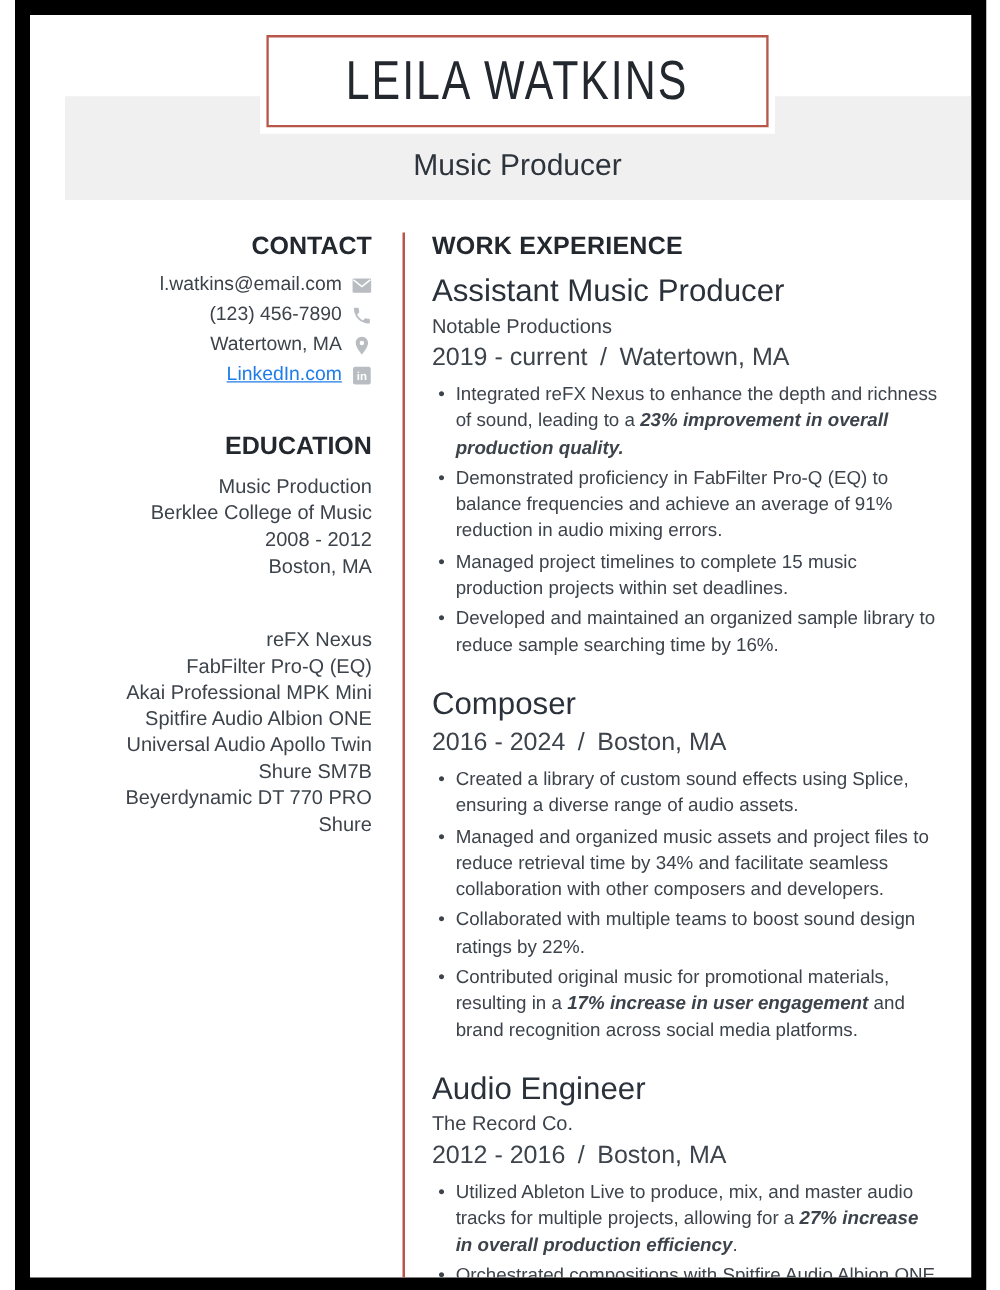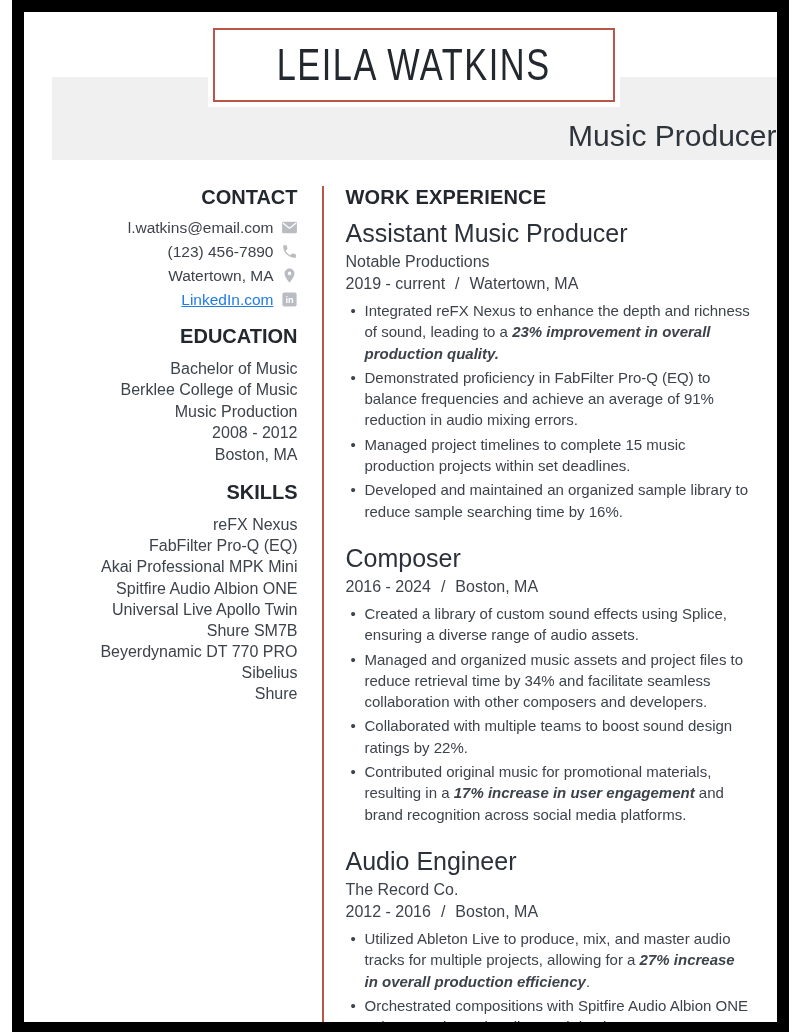--- a/index.html
+++ b/index.html
@@ -24,44 +24,44 @@
   .name-box{
     position:absolute;top:16px;left:50%;transform:translateX(-50%);
     width:402px;height:74px;background:#fff;border:2px solid var(--accent);
     outline:5px solid #fff;z-index:2;display:flex;align-items:center;justify-content:center;
   }
   .name{
     font-size:44px;font-weight:400;color:var(--heading);letter-spacing:2px;
     white-space:nowrap;transform:scaleX(0.78);
   }
   .subtitle{
-    position:absolute;top:107px;left:0;right:0;z-index:2;text-align:right;
-    font-size:30px;color:#2e343c;
+    position:absolute;top:107px;left:0;right:0;z-index:2;text-align:center;
+    font-size:24px;color:#2e343c;
   }
   
   .columns{display:flex;margin-top:26px;align-items:stretch;}
   .sidebar{width:270px;flex-shrink:0;padding-right:24px;text-align:right;}
   .divider{width:2px;flex-shrink:0;background:var(--accent);}
   .main{flex:1;padding:0 26px 18px 22px;}
   
   .side-heading{font-size:20px;font-weight:bold;color:var(--heading);margin:0 0 10px;}
-  .contact-row{display:flex;justify-content:flex-end;align-items:flex-start;gap:7px;margin-bottom:6px;font-size:15.5px;}
+  .contact-row{display:flex;justify-content:flex-end;align-items:center;gap:7px;margin-bottom:6px;font-size:15.5px;}
   .contact-row a{color:var(--link);text-decoration:underline;}
   .icon{width:17px;height:17px;flex-shrink:0;color:var(--icon);display:inline-block;}
   .icon svg{width:100%;height:100%;display:block;}
-  .side-section{margin-top:16px;}
+  .side-section{margin-top:37px;}
   .side-line{font-size:16px;line-height:1.34;}
   .skill-line{font-size:16px;line-height:1.32;}
   
   .main-heading{font-size:20px;font-weight:bold;color:var(--heading);margin:0 0 10px;letter-spacing:0.2px;}
   .job{margin-top:0;}
   .job + .job{margin-top:22px;}
   .job-title{font-size:25px;font-weight:400;color:#2b313a;margin:0 0 5px;}
   .job-company{font-size:16px;margin-bottom:4px;}
-  .job-dates{font-size:16px;margin-bottom:7px;}
+  .job-dates{font-size:20px;margin-bottom:7px;}
   .date-sep{margin:0 10px;}
   .bullets{list-style:none;margin:0;padding:0;}
   .bullets li{position:relative;padding-left:19px;margin-bottom:3px;font-size:15px;line-height:1.42;}
   .bullets li::before{content:"\2022";position:absolute;left:5px;top:0;}
   .em{font-weight:bold;font-style:italic;}
 </style>
 </head>
 <body>
 
 <div class="page">
@@ -113,39 +113,36 @@
                   <text x="12" y="17.5" text-anchor="middle" font-size="13" font-weight="bold" fill="#fff" font-family="Liberation Sans, sans-serif">in</text>
                 </svg>
               </span>
             </div>
           </div>
       </div>
 
       <div class="side-section">
         <h2 class="side-heading">EDUCATION</h2>
         <div id="education-lines">
-            <div class="side-line">Bachelor of Music</div>
+            <div class="side-line">Music Production</div>
             <div class="side-line">Berklee College of Music</div>
-            <div class="side-line">Music Production</div>
             <div class="side-line">2008 - 2012</div>
             <div class="side-line">Boston, MA</div>
           </div>
       </div>
 
       <div class="side-section">
-        <h2 class="side-heading">SKILLS</h2>
         <div id="skills-list">
             <div class="skill-line">reFX Nexus</div>
             <div class="skill-line">FabFilter Pro-Q (EQ)</div>
             <div class="skill-line">Akai Professional MPK Mini</div>
             <div class="skill-line">Spitfire Audio Albion ONE</div>
-            <div class="skill-line">Universal Live Apollo Twin</div>
+            <div class="skill-line">Universal Audio Apollo Twin</div>
             <div class="skill-line">Shure SM7B</div>
             <div class="skill-line">Beyerdynamic DT 770 PRO</div>
-            <div class="skill-line">Sibelius</div>
             <div class="skill-line">Shure</div>
           </div>
       </div>
     </div>
 
     <div class="divider"></div>
 
     <div class="main">
       <h2 class="main-heading">WORK EXPERIENCE</h2>
       <div id="jobs">

